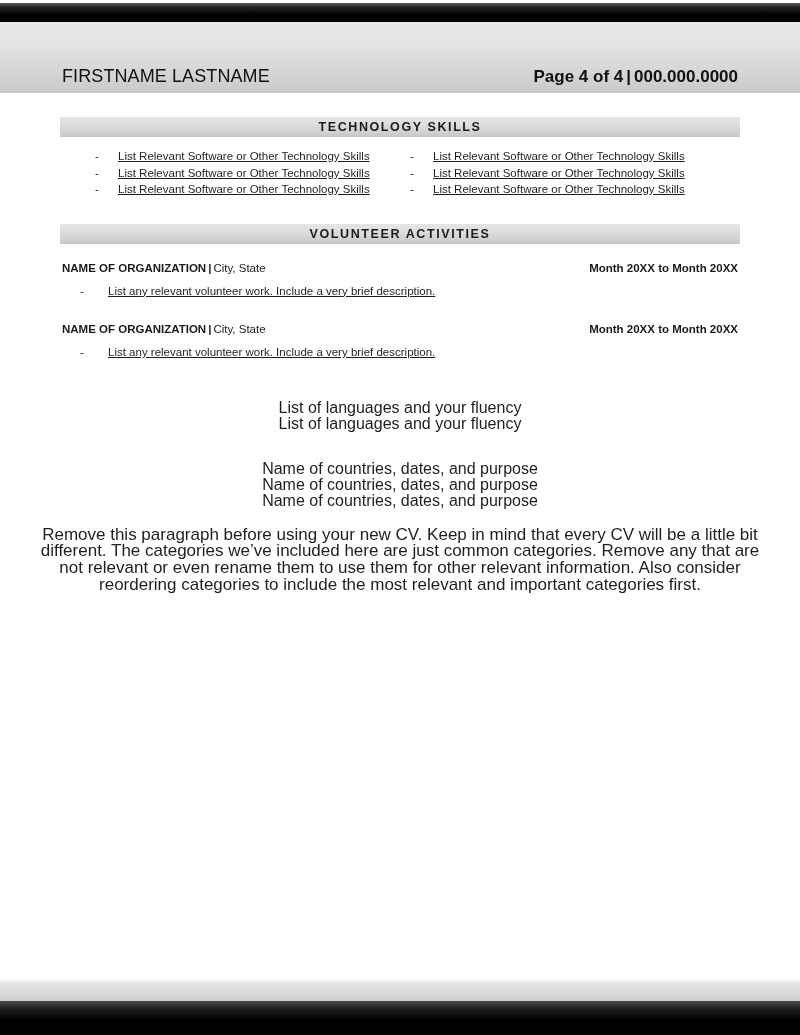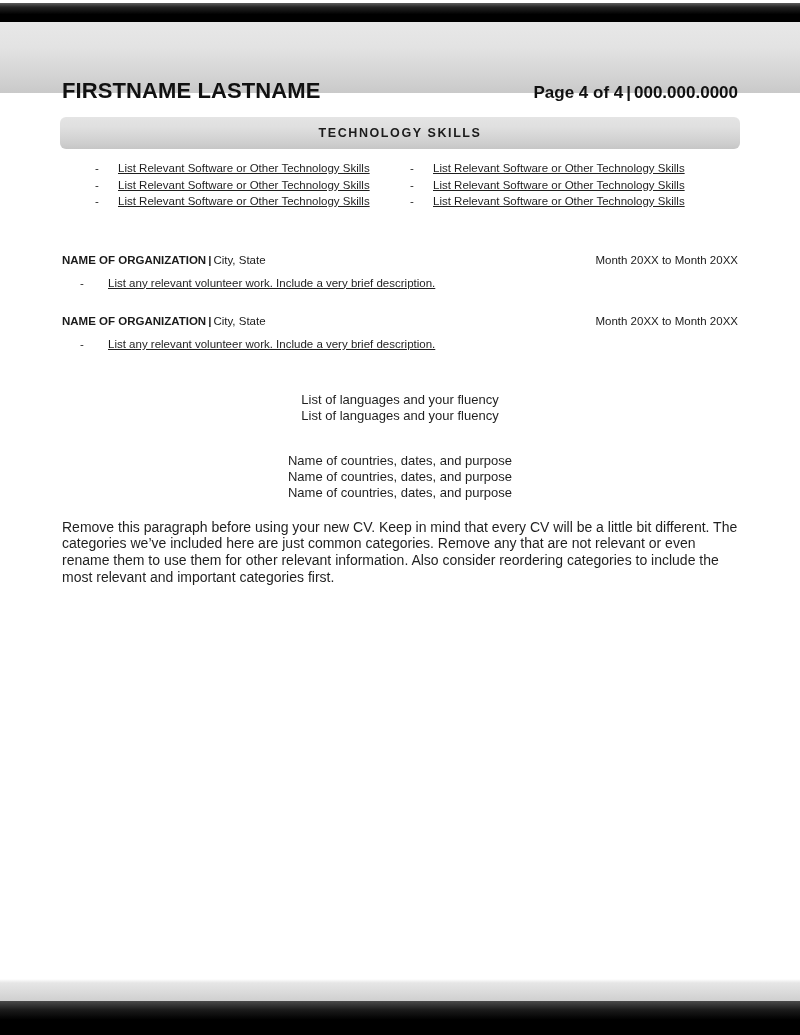--- a/index.html
+++ b/index.html
@@ -48,26 +48,25 @@
     position: absolute;
     left: 62px;
     right: 62px;
     top: 44px;
     height: 26px;
     display: flex;
     align-items: baseline;
     justify-content: space-between;
   }
   .person-name {
-    font-size: 22px;
-    font-weight: bold;
+    font-size: 18px;
+    font-weight: normal;
     letter-spacing: 0.1px;
     color: #111111;
     white-space: nowrap;
-    margin-top: 12px;
   }
   .page-meta {
     font-size: 17px;
     font-weight: bold;
     color: #111111;
     white-space: nowrap;
   }
   .page-meta .sep { padding: 0 3px; }
 
   .bottom-band {
@@ -91,26 +90,25 @@
   .content {
     position: absolute;
     left: 0;
     top: 93px;
     width: 800px;
   }
 
   .section-bar {
     position: relative;
     margin: 0 60px;
-    height: 32px;
+    height: 20px;
     background: linear-gradient(to bottom, #e4e4e4 0%, #e0e0e0 30%, #cfcfcf 80%, #c6c6c6 100%);
     display: flex;
     align-items: center;
     justify-content: center;
-    border-radius: 6px;
   }
   .section-title {
     font-size: 12.5px;
     font-weight: bold;
     letter-spacing: 1.6px;
     color: #1b1b1b;
     text-transform: uppercase;
   }
 
   
@@ -150,49 +148,49 @@
     font-size: 11.5px;
     line-height: 17px;
   }
   .entry .org { color: #1a1a1a; white-space: nowrap; }
   .entry .org b { font-weight: bold; }
   .entry .org .pipe { font-weight: bold; padding: 0 2px; }
   .entry .org .place { font-weight: normal; }
   .entry .dates {
     color: #1a1a1a;
     white-space: nowrap;
-    font-weight: normal;
+    font-weight: bold;
   }
   .entry-bullets {
     margin: 0 62px;
     padding-top: 6px;
   }
   .entry-bullets .bullet-row .dash {
     padding-left: 18px;
     width: 28px;
     flex: 0 0 28px;
   }
 
   
   .centered-lines {
     margin: 0 60px;
     padding-top: 9px;
     text-align: center;
-    font-size: 13px;
+    font-size: 16px;
     line-height: 16px;
     color: #1f1f1f;
   }
   .centered-lines div { white-space: nowrap; }
 
   .note-paragraph {
-    margin: 0 62px;
-    font-size: 14px;
+    margin: 0 40px;
+    font-size: 17px;
     line-height: 16.7px;
     color: #1f1f1f;
-    text-align: left;
+    text-align: center;
   }
   .sp-16 { height: 16px; }
   .sp-18 { height: 18px; }
   .sp-20 { height: 20px; }
   .sp-22 { height: 22px; }
   .sp-26 { height: 26px; }
   .sp-30 { height: 30px; }
 </style>
 </head>
 <body>
@@ -241,20 +239,23 @@
         <span class="btext">List Relevant Software or Other Technology Skills</span>
       </div>
       <div class="bullet-row col2">
         <span class="dash">-</span>
         <span class="btext">List Relevant Software or Other Technology Skills</span>
       </div>
     </div>
 
     <div class="sp-26"></div>
 
+    <div class="section-bar">
+      <div class="section-title">VOLUNTEER ACTIVITIES</div>
+    </div>
 
     <div class="sp-16"></div>
 
     <div class="entry">
       <div class="org">
         <b>NAME OF ORGANIZATION</b><span class="pipe">|</span><span class="place">City, State</span>
       </div>
       <div class="dates">Month 20XX to Month 20XX</div>
     </div>
 

